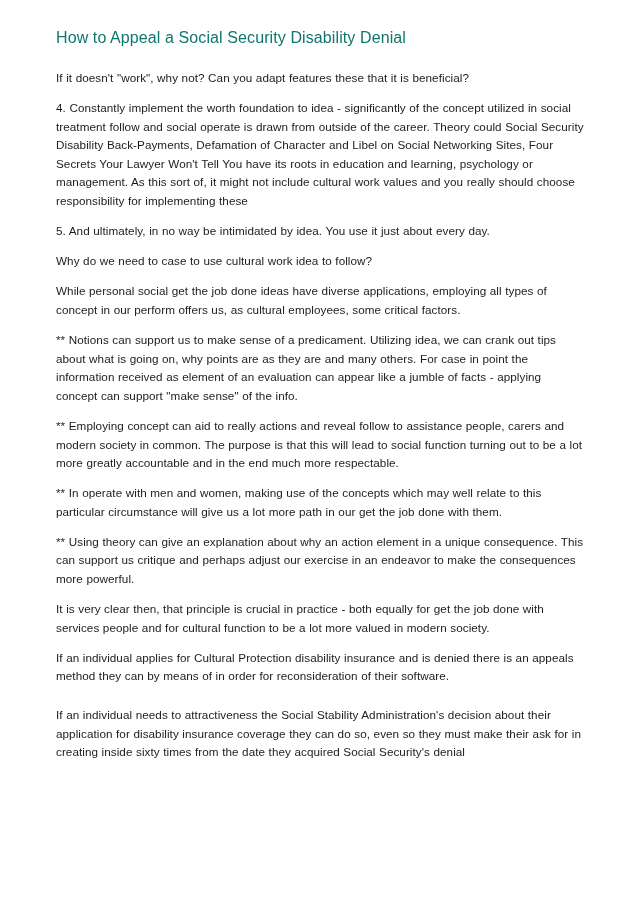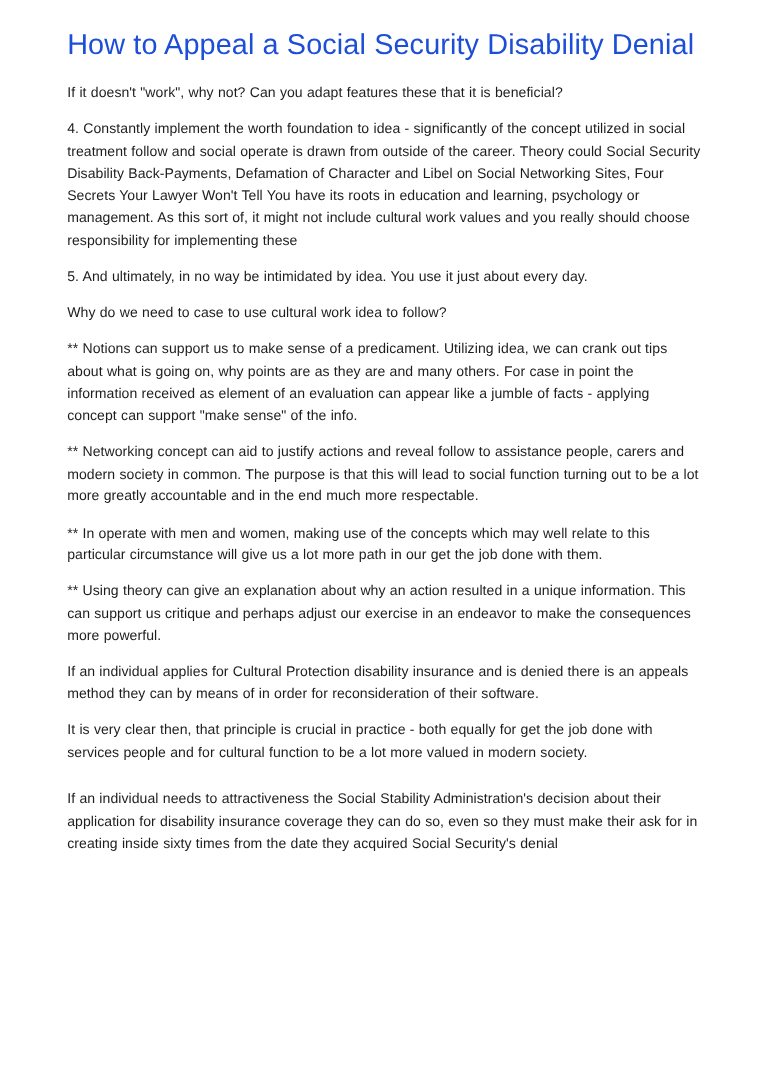--- a/index.html
+++ b/index.html
@@ -23,25 +23,25 @@
     box-sizing: border-box;
     padding: 0;
   }
   .content {
     position: absolute;
     left: 56px;
     top: 26px;
     width: 528px;
   }
   .doc-title {
-    font-size: 24px;
+    font-size: 16px;
     font-weight: 400;
     line-height: 24px;
     margin: 0 0 19px 0;
-    color: #1d4ed8;
+    color: #0f766e;
     letter-spacing: 0.1px;
     white-space: nowrap;
   }
   .para {
     font-size: 11.7px;
     line-height: 18.6px;
     margin: 0 0 11.5px 0;
     color: #1c1c1c;
     text-align: left;
     letter-spacing: 0.005em;
@@ -63,29 +63,30 @@
     <h1 class="doc-title">How to Appeal a Social Security Disability Denial</h1>
 
     <p class="para w-full">If it doesn't "work", why not? Can you adapt features these that it is beneficial?</p>
 
     <p class="para w-full">4. Constantly implement the worth foundation to idea - significantly of the concept utilized in social treatment follow and social operate is drawn from outside of the career. Theory could Social Security Disability Back-Payments, Defamation of Character and Libel on Social Networking Sites, Four Secrets Your Lawyer Won't Tell You have its roots in education and learning, psychology or management. As this sort of, it might not include cultural work values and you really should choose responsibility for implementing these</p>
 
     <p class="para w-full">5. And ultimately, in no way be intimidated by idea. You use it just about every day.</p>
 
     <p class="para w-full">Why do we need to case to use cultural work idea to follow?</p>
 
+    <p class="para w-full">While personal social get the job done ideas have diverse applications, employing all types of concept in our perform offers us, as cultural employees, some critical factors.</p>
 
     <p class="para w-full">** Notions can support us to make sense of a predicament. Utilizing idea, we can crank out tips about what is going on, why points are as they are and many others. For case in point the information received as element of an evaluation can appear like a jumble of facts - applying concept can support "make sense" of the info.</p>
 
-    <p class="para w-full">** Networking concept can aid to justify actions and reveal follow to assistance people, carers and modern society in common. The purpose is that this will lead to social function turning out to be a lot more greatly accountable and in the end much more respectable.</p>
+    <p class="para w-full">** Employing concept can aid to really actions and reveal follow to assistance people, carers and modern society in common. The purpose is that this will lead to social function turning out to be a lot more greatly accountable and in the end much more respectable.</p>
 
     <p class="para w-full">** In operate with men and women, making use of the concepts which may well relate to this particular circumstance will give us a lot more path in our get the job done with them.</p>
 
-    <p class="para w-full">** Using theory can give an explanation about why an action resulted in a unique information. This can support us critique and perhaps adjust our exercise in an endeavor to make the consequences more powerful.</p>
+    <p class="para w-full">** Using theory can give an explanation about why an action element in a unique consequence. This can support us critique and perhaps adjust our exercise in an endeavor to make the consequences more powerful.</p>
+
+    <p class="para w-full">It is very clear then, that principle is crucial in practice - both equally for get the job done with services people and for cultural function to be a lot more valued in modern society.</p>
 
     <p class="para w-full">If an individual applies for Cultural Protection disability insurance and is denied there is an appeals method they can by means of in order for reconsideration of their software.</p>
-
-    <p class="para w-full">It is very clear then, that principle is crucial in practice - both equally for get the job done with services people and for cultural function to be a lot more valued in modern society.</p>
 
     <p class="para w-full">If an individual needs to attractiveness the Social Stability Administration's decision about their application for disability insurance coverage they can do so, even so they must make their ask for in creating inside sixty times from the date they acquired Social Security's denial</p>
 
   </div>
 </div>
 
 </body></html>

